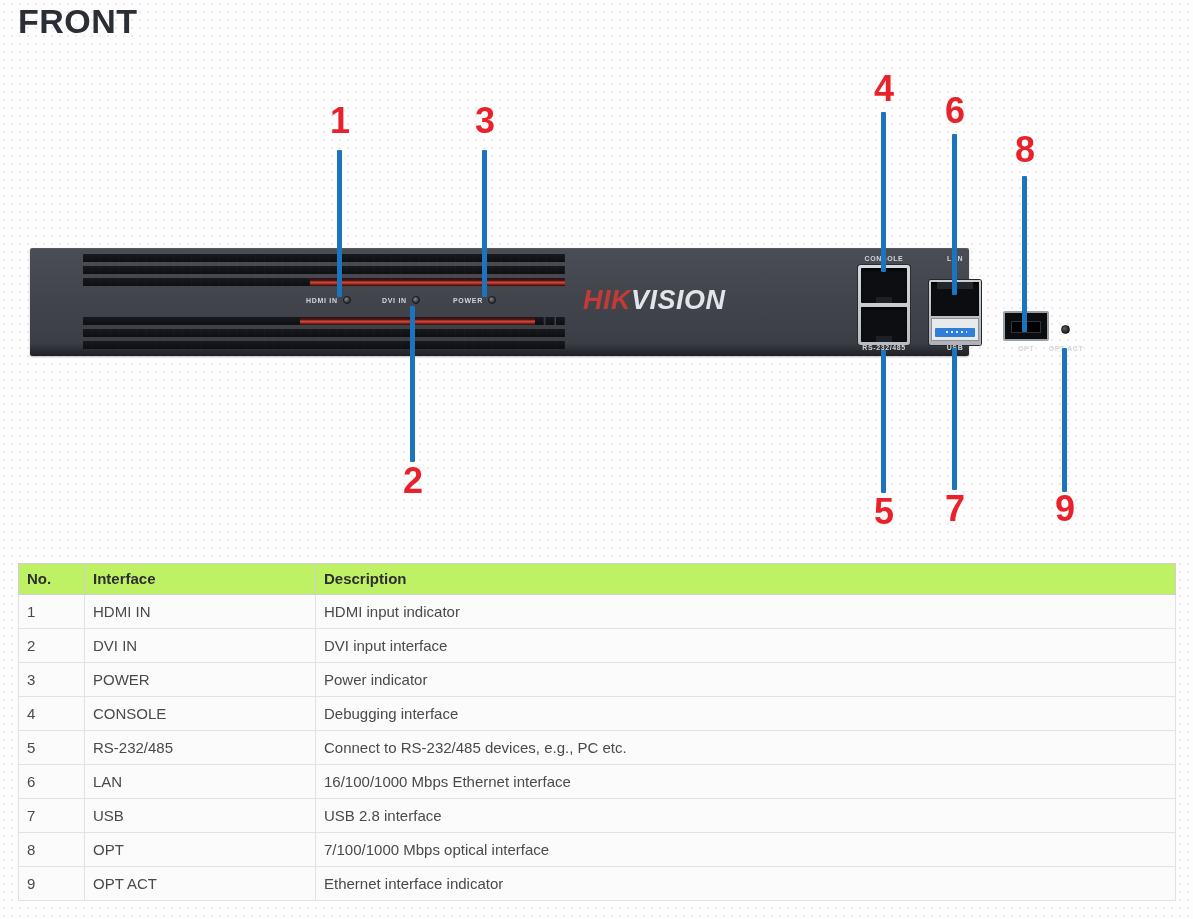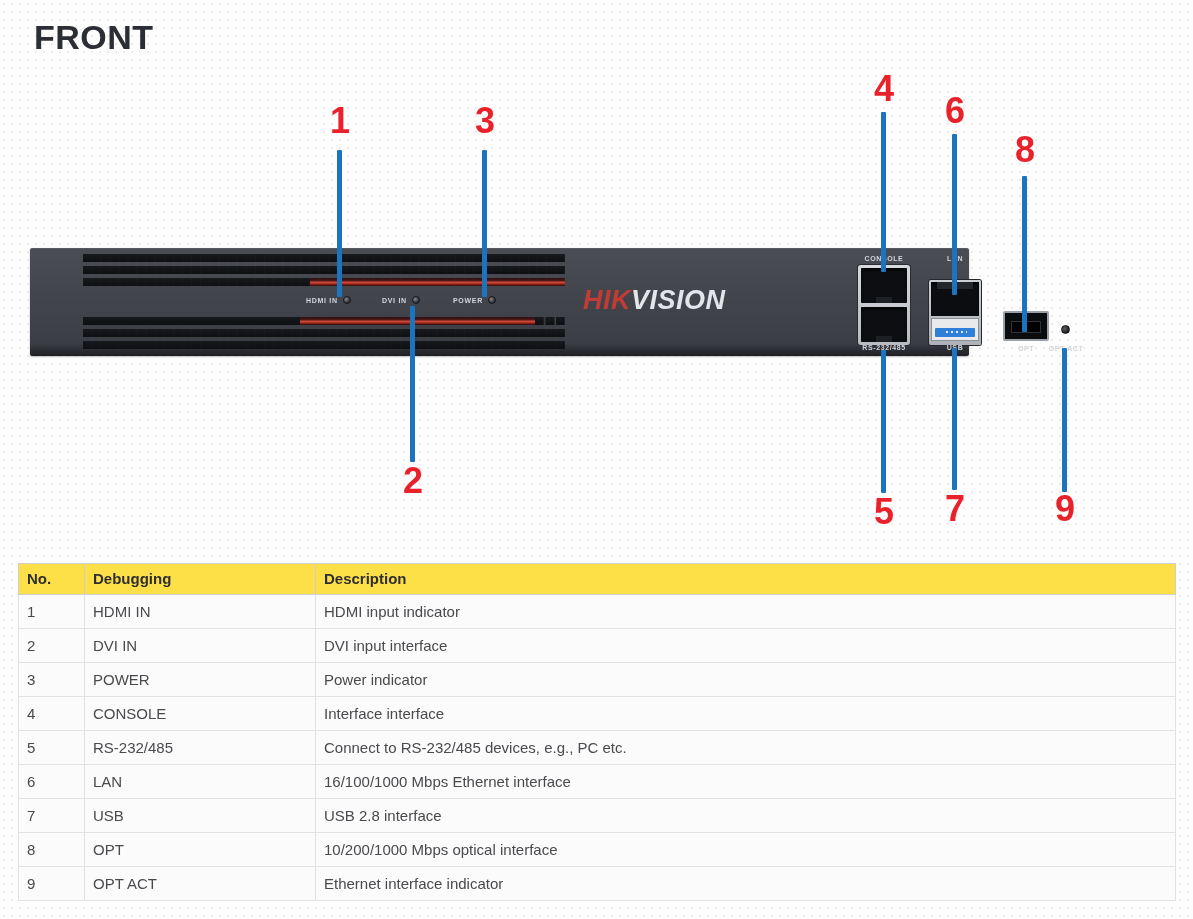--- a/index.html
+++ b/index.html
@@ -13,21 +13,21 @@
   }
   
   body::before {
     content:""; position:absolute; inset:0; pointer-events:none; z-index:0;
     background-image:radial-gradient(rgba(205,180,180,.28) 1px, transparent 1.3px);
     background-size:8px 8px;
   }
   .stage { position:absolute; inset:0; z-index:1; }
 
   h1.page-heading {
-    position:absolute; left:18px; top:2px; margin:16px;
+    position:absolute; left:18px; top:2px; margin:0;
     font-size:34px; font-weight:800; letter-spacing:.5px; color:#2b2e35;
   }
 
   
   .panel {
     position:absolute; left:30px; top:248px; width:939px; height:108px;
     background:linear-gradient(180deg,#4a4d54 0%, #42454c 45%, #3b3e45 88%, #27292e 96%, #1e2024 100%);
     border-radius:2px;
     box-shadow:inset 0 1px 0 rgba(255,255,255,.07), 0 1px 2px rgba(0,0,0,.25);
   }
@@ -125,21 +125,21 @@
     position:absolute; width:40px; text-align:center; z-index:6;
     font-size:36px; line-height:38px; font-weight:800; color:#e8212a;
   }
 
   
   .spec-table {
     position:absolute; left:18px; top:563px; width:1158px;
     border-collapse:collapse; font-size:15px;
   }
   .spec-table th {
-    background:#fde047; color:#2f2f33; font-weight:700; text-align:left;
+    background:#bef264; color:#2f2f33; font-weight:700; text-align:left;
     padding:6px 8px 7px 8px; border:1px solid #cfcfd2;
   }
   .spec-table td {
     color:#4a4a4e; padding:8px 8px; border:1px solid #e2e2e5; background:#fbfbfb;
   }
   .col-no { width:66px; }
   .col-if { width:231px; }
 </style>
 </head>
 <body>
@@ -234,21 +234,21 @@
   <div class="callout-number" style="left:864px; top:493px;">5</div>
   <div class="callout-number" style="left:935px; top:92px;">6</div>
   <div class="callout-number" style="left:935px; top:490px;">7</div>
   <div class="callout-number" style="left:1005px; top:131px;">8</div>
   <div class="callout-number" style="left:1045px; top:490px;">9</div>
 
   <table class="spec-table">
     <thead>
       <tr>
         <th class="col-no">No.</th>
-        <th class="col-if">Debugging</th>
+        <th class="col-if">Interface</th>
         <th>Description</th>
       </tr>
     </thead>
     <tbody>
       <tr>
         <td>1</td>
         <td>HDMI IN</td>
         <td>HDMI input indicator</td>
       </tr>
       <tr>
@@ -257,41 +257,41 @@
         <td>DVI input interface</td>
       </tr>
       <tr>
         <td>3</td>
         <td>POWER</td>
         <td>Power indicator</td>
       </tr>
       <tr>
         <td>4</td>
         <td>CONSOLE</td>
-        <td>Interface interface</td>
+        <td>Debugging interface</td>
       </tr>
       <tr>
         <td>5</td>
         <td>RS-232/485</td>
         <td>Connect to RS-232/485 devices, e.g., PC etc.</td>
       </tr>
       <tr>
         <td>6</td>
         <td>LAN</td>
         <td>16/100/1000 Mbps Ethernet interface</td>
       </tr>
       <tr>
         <td>7</td>
         <td>USB</td>
         <td>USB 2.8 interface</td>
       </tr>
       <tr>
         <td>8</td>
         <td>OPT</td>
-        <td>10/200/1000 Mbps optical interface</td>
+        <td>7/100/1000 Mbps optical interface</td>
       </tr>
       <tr>
         <td>9</td>
         <td>OPT ACT</td>
         <td>Ethernet interface indicator</td>
       </tr>
     </tbody>
   </table>
 
 </div>

